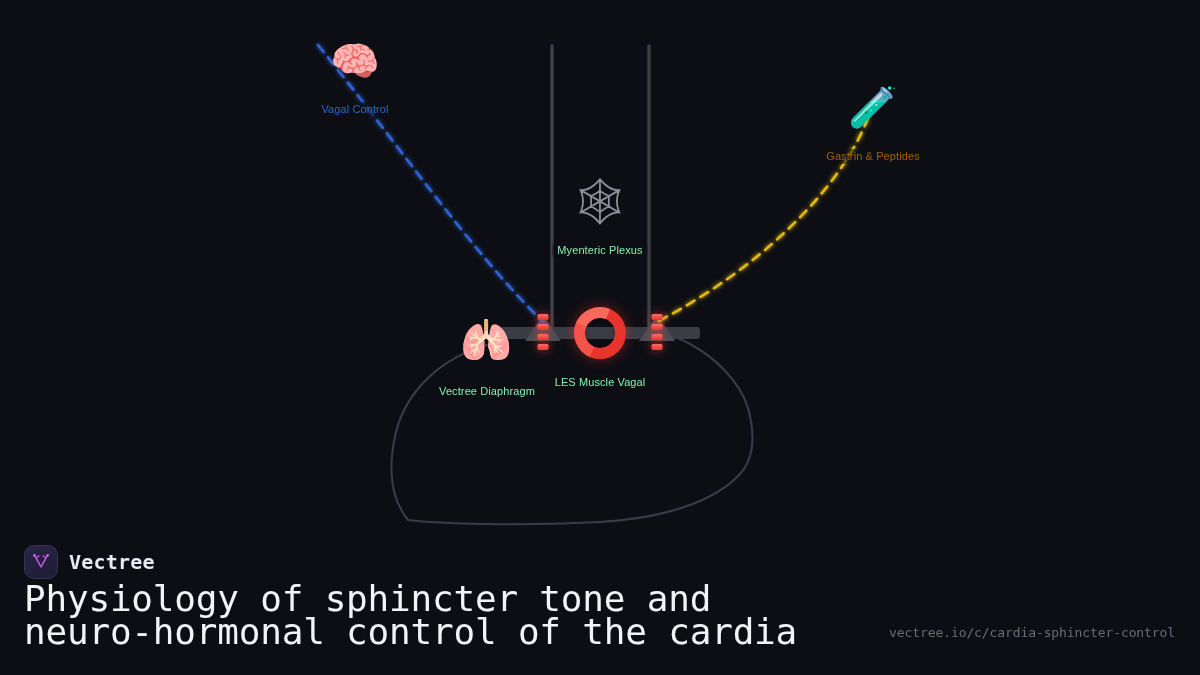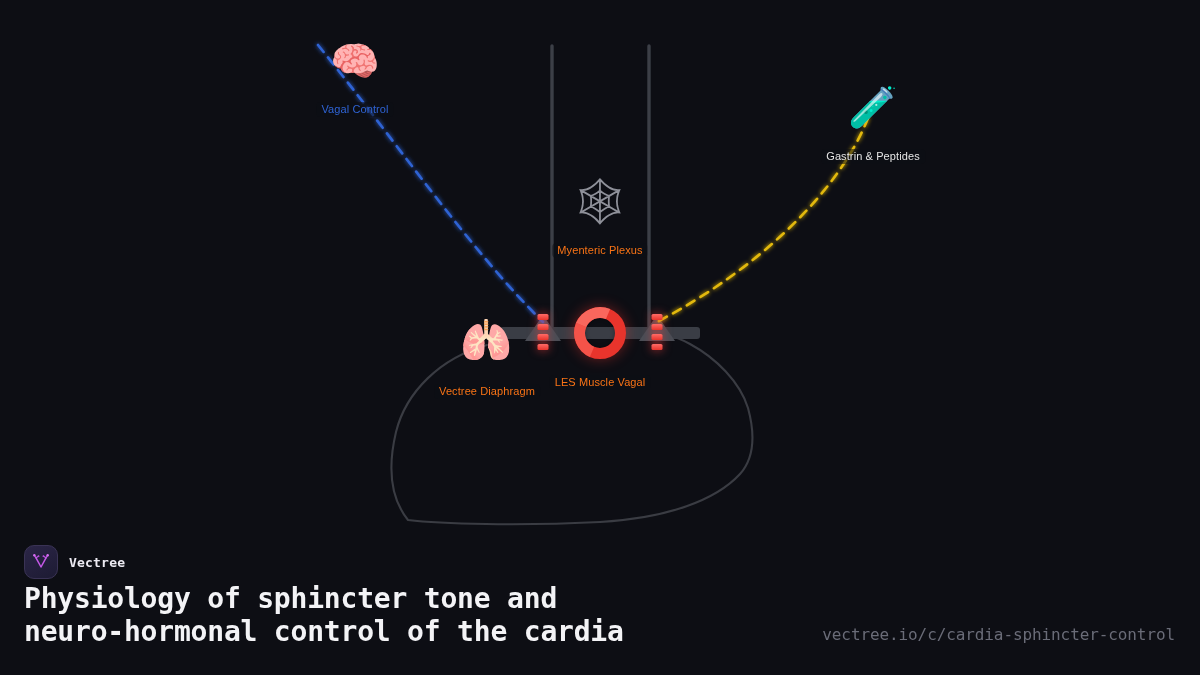--- a/index.html
+++ b/index.html
@@ -57,22 +57,22 @@
     white-space: nowrap;
     font-family: Liberation Sans, sans-serif;
     font-size: 11px;
     letter-spacing: 0.1px;
     line-height: 1;
     padding: 2px 5px;
     border-radius: 4px;
     background: rgba(13,14,20,0.55);
   }
   .label-brain   { color: #2f63d4; }
-  .label-flask   { color: #e5e5e5; }
-  .label-neutral { color: #f97316; }
+  .label-flask   { color: #a16207; }
+  .label-neutral { color: #86efac; }
 
   
   #les-ring {
     position: absolute;
     width: 52px;
     height: 52px;
     border-radius: 50%;
     border: 11px solid #e8342c;
     box-sizing: border-box;
     background: transparent;
@@ -133,44 +133,44 @@
     height: 32px;
     border-radius: 10px;
     background: linear-gradient(150deg, #2b2547 0%, #1d1b33 100%);
     border: 1px solid #3a3355;
     display: flex;
     align-items: center;
     justify-content: center;
   }
   #brand-name {
     font-family: "DejaVu Sans Mono", monospace;
-    font-size: 13px;
+    font-size: 20px;
     font-weight: bold;
     color: #eceaf2;
     letter-spacing: 0.2px;
   }
   #headline {
     position: absolute;
     left: 24px;
     top: 42px;
     width: 820px;
     font-family: "DejaVu Sans Mono", monospace;
-    font-weight: bold;
-    font-size: 28px;
+    font-weight: normal;
+    font-size: 36px;
     line-height: 33px;
     color: #f3f3f6;
     letter-spacing: -0.2px;
     white-space: pre-line;
   }
   #footer-url {
     position: absolute;
     right: 25px;
     top: 85px;
     font-family: "DejaVu Sans Mono", monospace;
-    font-size: 16px;
+    font-size: 13px;
     color: #6a6c78;
     letter-spacing: -0.1px;
   }
 </style>
 </head>
 <body>
 
 <div id="page">
 
   <div id="diagram">

